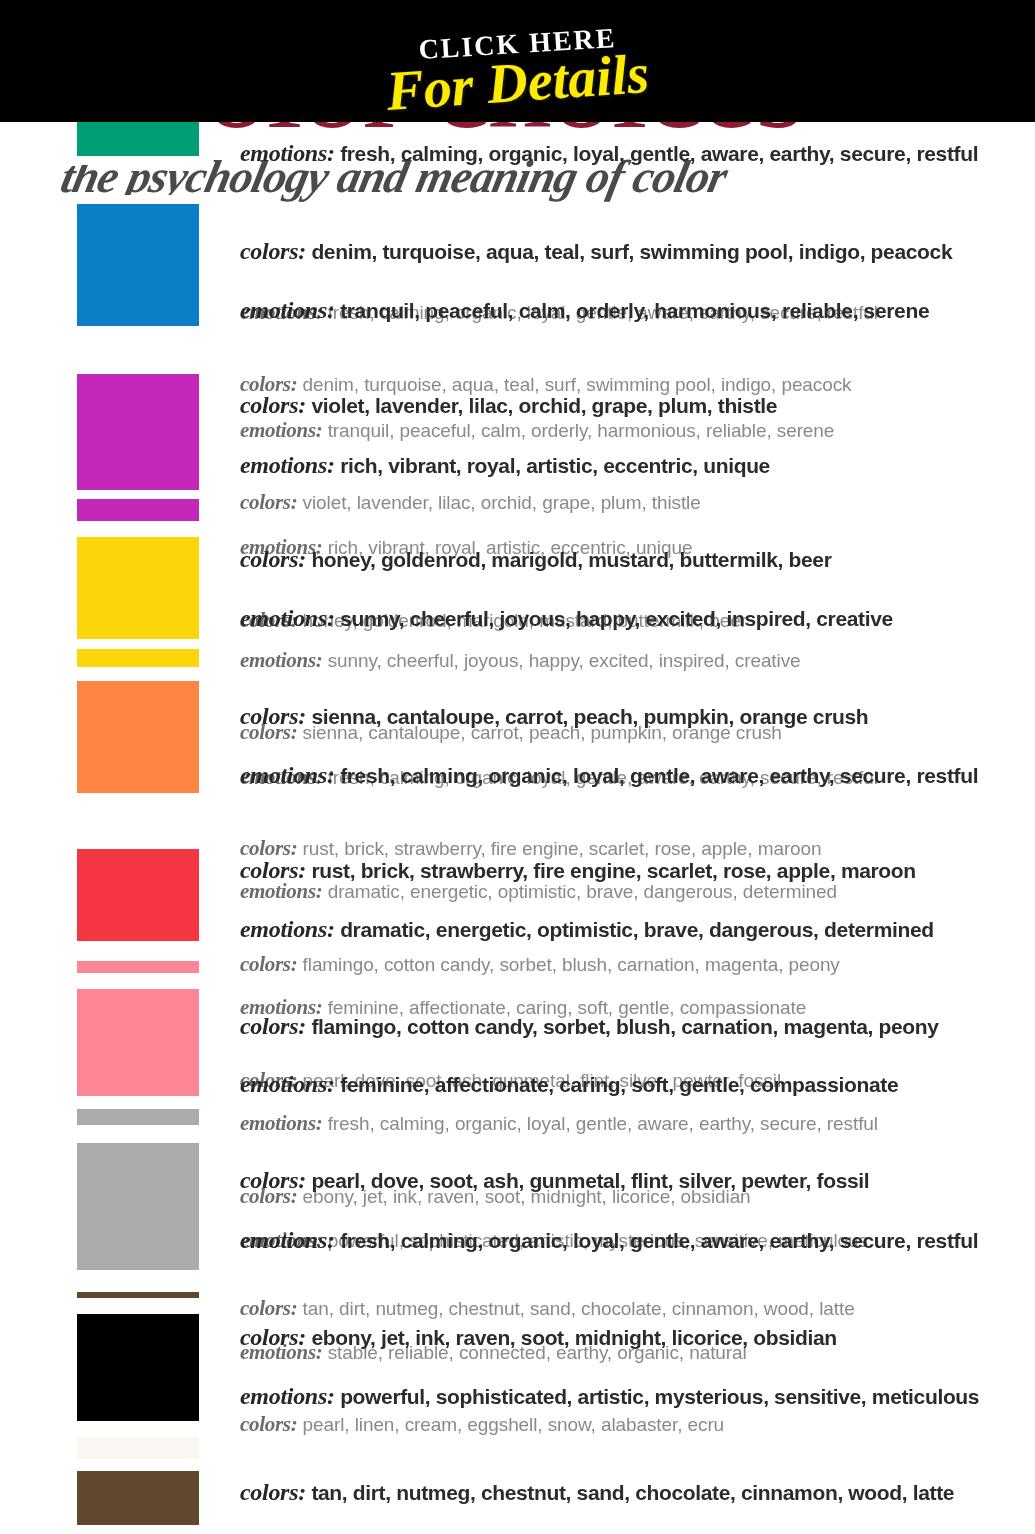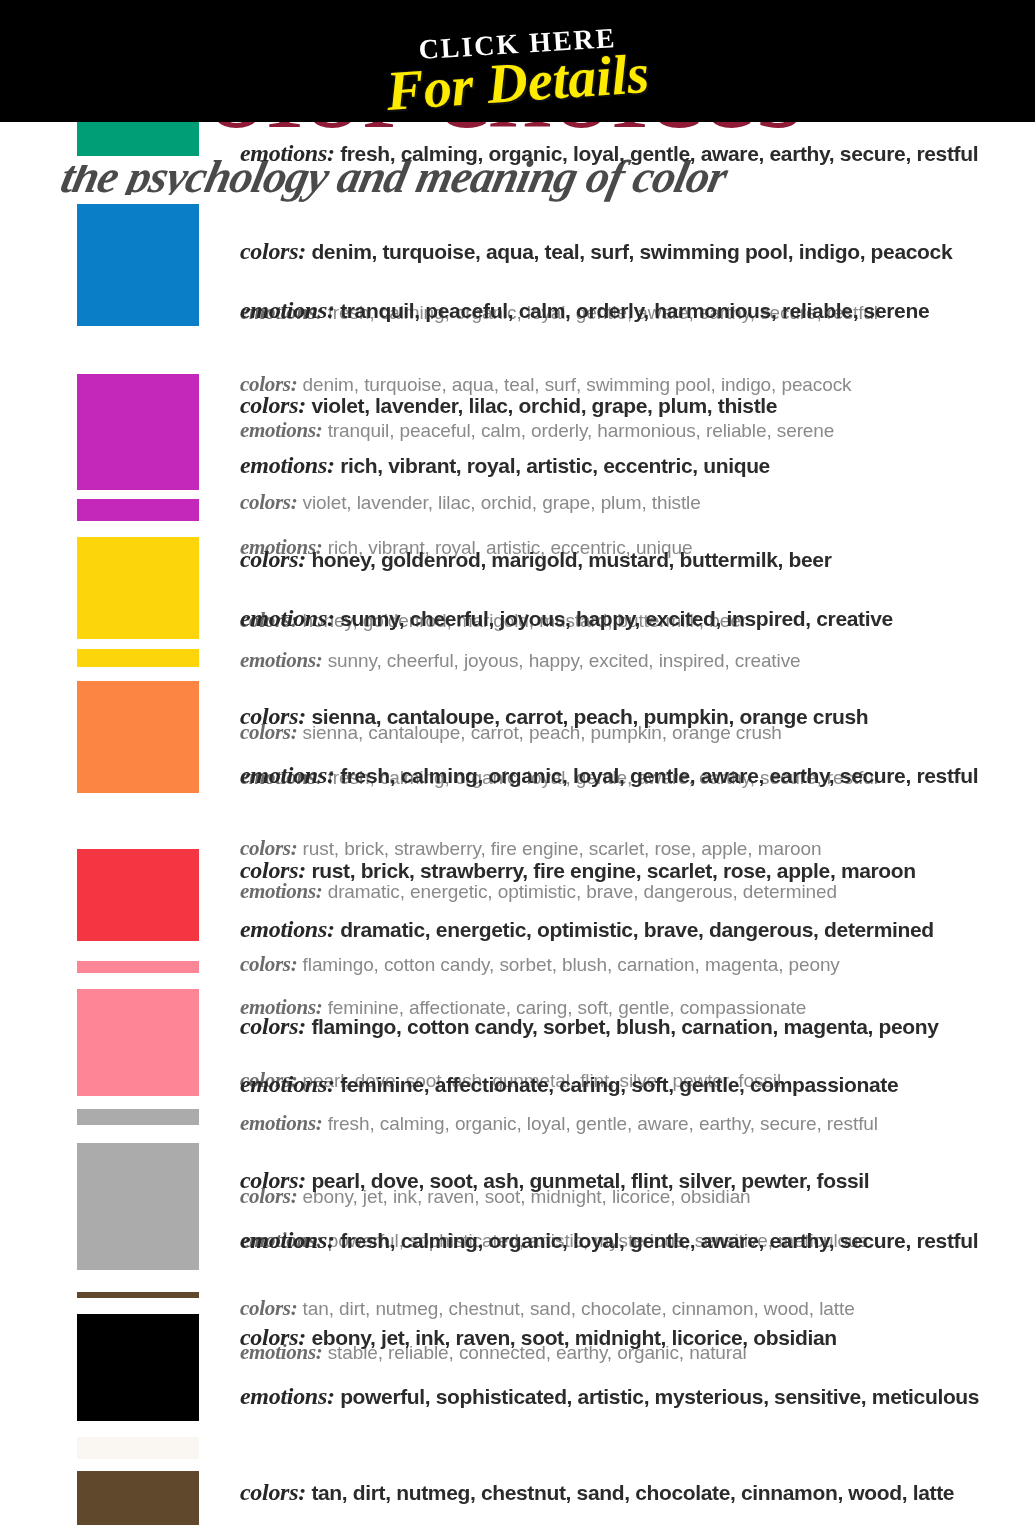--- a/index.html
+++ b/index.html
@@ -162,20 +162,21 @@
       <div class="row thin" style="top: 720px;"><span class="lbl">colors:</span><span class="val"> sienna, cantaloupe, carrot, peach, pumpkin, orange crush</span></div>
       <div class="row thin" style="top: 765px;"><span class="lbl">emotions:</span><span class="val"> fresh, calming, organic, loyal, gentle, aware, earthy, secure, restful</span></div>
       <div class="row thin" style="top: 836px;"><span class="lbl">colors:</span><span class="val"> rust, brick, strawberry, fire engine, scarlet, rose, apple, maroon</span></div>
       <div class="row thin" style="top: 879px;"><span class="lbl">emotions:</span><span class="val"> dramatic, energetic, optimistic, brave, dangerous, determined</span></div>
       <div class="row thin" style="top: 952px;"><span class="lbl">colors:</span><span class="val"> flamingo, cotton candy, sorbet, blush, carnation, magenta, peony</span></div>
       <div class="row thin" style="top: 995px;"><span class="lbl">emotions:</span><span class="val"> feminine, affectionate, caring, soft, gentle, compassionate</span></div>
       <div class="row thin" style="top: 1068px;"><span class="lbl">colors:</span><span class="val"> pearl, dove, soot, ash, gunmetal, flint, silver, pewter, fossil</span></div>
       <div class="row thin" style="top: 1111px;"><span class="lbl">emotions:</span><span class="val"> fresh, calming, organic, loyal, gentle, aware, earthy, secure, restful</span></div>
       <div class="row thin" style="top: 1184px;"><span class="lbl">colors:</span><span class="val"> ebony, jet, ink, raven, soot, midnight, licorice, obsidian</span></div>
       <div class="row thin" style="top: 1228px;"><span class="lbl">emotions:</span><span class="val"> powerful, sophisticated, artistic, mysterious, sensitive, meticulous</span></div>
+      <div class="row thin" style="top: 1412px;"><span class="lbl">colors:</span><span class="val"> pearl, linen, cream, eggshell, snow, alabaster, ecru</span></div>
       <div class="row thin" style="top: 1296px;"><span class="lbl">colors:</span><span class="val"> tan, dirt, nutmeg, chestnut, sand, chocolate, cinnamon, wood, latte</span></div>
       <div class="row thin" style="top: 1340px;"><span class="lbl">emotions:</span><span class="val"> stable, reliable, connected, earthy, organic, natural</span></div>
     </div>
 
   <div class="layer layer-front" id="layer-front">
       <div class="row" style="top: 140px;"><span class="lbl">emotions:</span><span class="val"> fresh, calming, organic, loyal, gentle, aware, earthy, secure, restful</span></div>
       <div class="row" style="top: 238px;"><span class="lbl">colors:</span><span class="val"> denim, turquoise, aqua, teal, surf, swimming pool, indigo, peacock</span></div>
       <div class="row" style="top: 297px;"><span class="lbl">emotions:</span><span class="val"> tranquil, peaceful, calm, orderly, harmonious, reliable, serene</span></div>
       <div class="row" style="top: 392px;"><span class="lbl">colors:</span><span class="val"> violet, lavender, lilac, orchid, grape, plum, thistle</span></div>
       <div class="row" style="top: 452px;"><span class="lbl">emotions:</span><span class="val"> rich, vibrant, royal, artistic, eccentric, unique</span></div>

